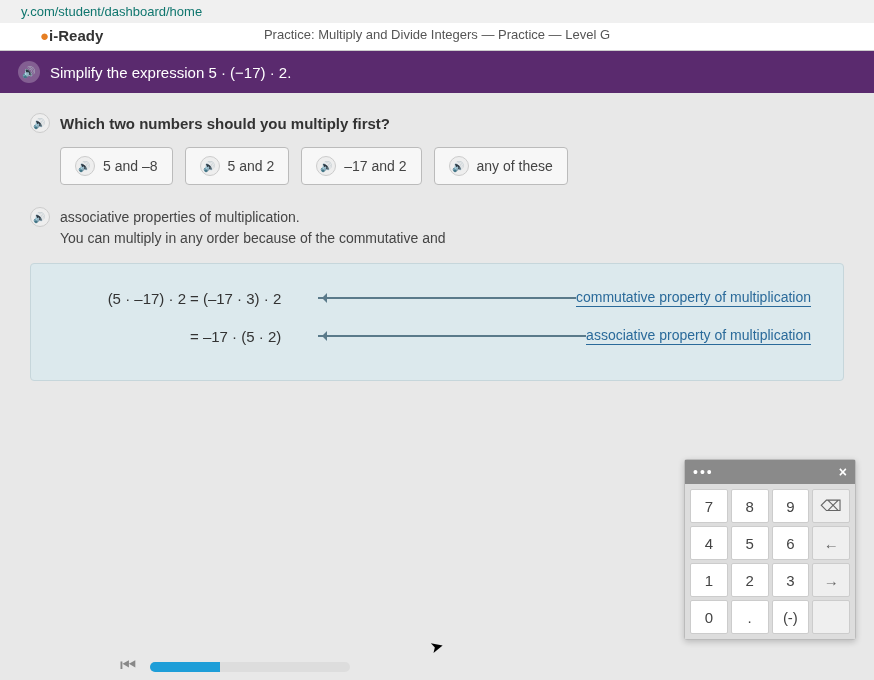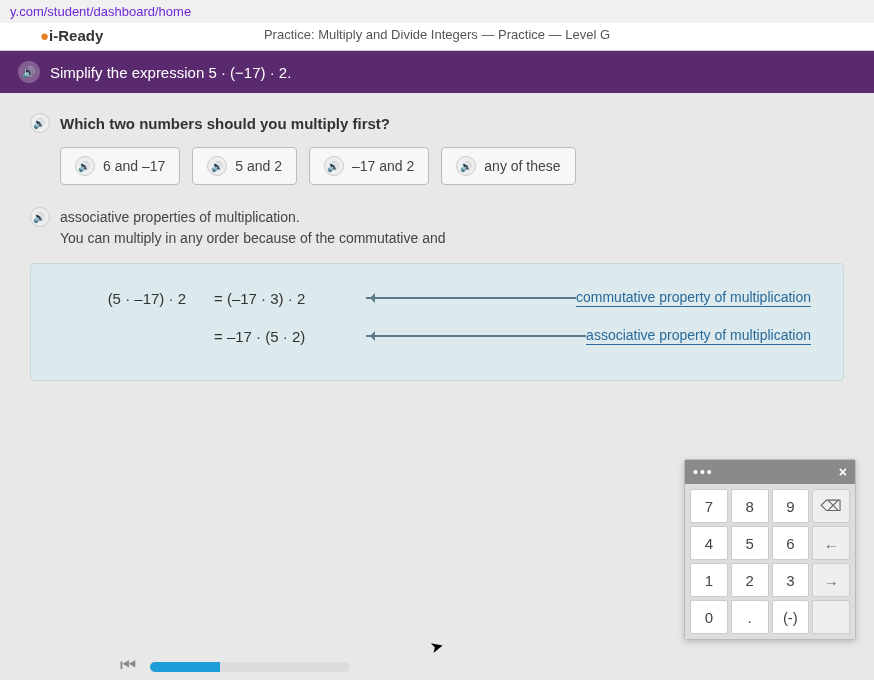--- a/index.html
+++ b/index.html
@@ -6,23 +6,23 @@
     body {
       font-family: Arial, Helvetica, sans-serif;
       background: #e8e8e8;
       color: #333;
       width: 874px;
       height: 680px;
       overflow: hidden;
       position: relative;
     }
     .url-bar {
-      padding: 4px 10px;
+      padding: 4px 21px;
       font-size: 13px;
-      color: #6d28d9;
+      color: #0f766e;
       background: #f0f0f0;
     }
     .brand-bar {
       background: #fff;
       padding: 4px 40px;
       border-bottom: 1px solid #ccc;
       position: relative;
     }
     .brand {
       font-weight: bold;
@@ -109,21 +109,20 @@
       padding: 20px 24px;
       position: relative;
       font-size: 15px;
       color: #333;
     }
     .eq-row {
       display: flex;
       align-items: center;
       margin-bottom: 10px;
       min-height: 28px;
-      gap: 24px;
     }
     .eq-left {
       width: 135px;
       text-align: right;
       padding-right: 4px;
       white-space: nowrap;
     }
     .eq-mid {
       min-width: 120px;
       white-space: nowrap;
@@ -256,21 +255,21 @@
 <div class="content">
 
   <div class="question-row">
     <span class="audio-icon small">🔊</span>
     <span>Which two numbers should you multiply first?</span>
   </div>
 
   <div class="choices">
     <div class="choice">
       <span class="audio-icon small">🔊</span>
-      <span>6 and –17</span>
+      <span>5 and –8</span>
     </div>
     <div class="choice">
       <span class="audio-icon small">🔊</span>
       <span>5 and 2</span>
     </div>
     <div class="choice">
       <span class="audio-icon small">🔊</span>
       <span>–17 and 2</span>
     </div>
     <div class="choice">

